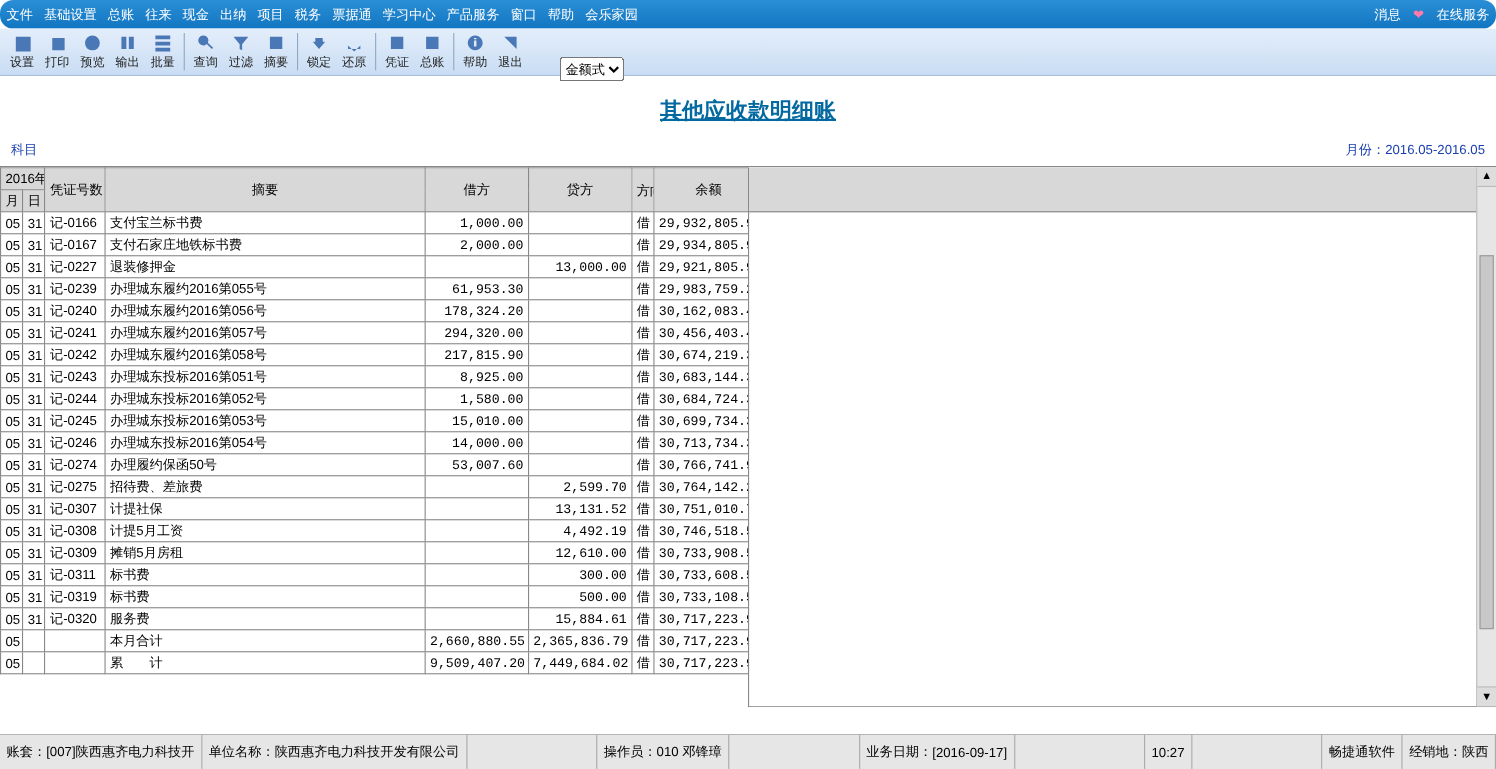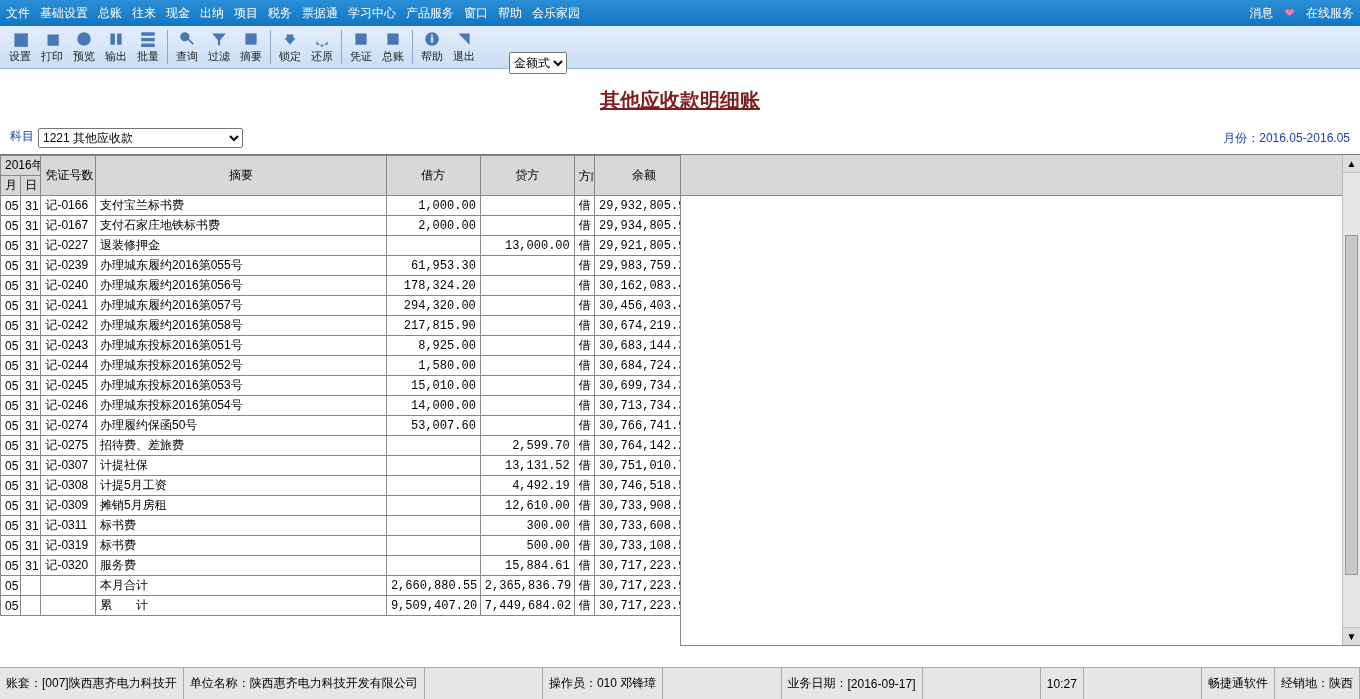--- a/index.html
+++ b/index.html
@@ -1,27 +1,27 @@
 <!DOCTYPE html>
 <html><head>
 <meta charset="utf-8">
 <style>
 * { box-sizing: border-box; margin: 0; padding: 0; }
 body { font-family: "SimSun", "宋体", Arial, sans-serif; font-size: 12px; background: #fff; overflow: hidden; }
-.menubar { background: linear-gradient(#2a8fd6,#1275c1); color: #fff; height: 26px; display: flex; align-items: center; padding: 0 6px; justify-content: space-between; }
+.menubar { background: linear-gradient(#2a8fd6,#1275c1); color: #fff; height: 26px; display: flex; align-items: center; padding: 0 6px; justify-content: space-between; border-radius: 12px; }
 .menubar-left span { margin-right: 10px; cursor: pointer; }
 .menubar-right span { margin-left: 8px; cursor: pointer; }
 .toolbar { background: linear-gradient(#e4eefb,#c9ddf4); height: 43px; display: flex; align-items: center; padding: 0 4px; border-bottom: 1px solid #9fb8d6; gap: 23px; }
 .tbtn { display: flex; flex-direction: column; align-items: center; justify-content: center; width: 32px; height: 40px; cursor: pointer; font-size: 11px; color: #222; }
 .tbtn .ico { width: 18px; height: 18px; margin-bottom: 1px; }
 .vsep { width: 1px; height: 34px; background: #8fa8c3; margin: 0 3px; }
 .combo { margin-left: 6px; margin-top: 32px; }
 .combo select { font-size: 12px; height: 22px; }
 .title-area { text-align: center; padding: 18px 0 10px 0; }
-.title-area a { color: #7f1d1d; font-size: 20px; font-weight: bold; text-decoration: underline; }
+.title-area a { color: #0369a1; font-size: 20px; font-weight: bold; text-decoration: underline; }
 .filter-row { display: flex; align-items: center; padding: 4px 10px 6px 10px; justify-content: space-between; }
 .filter-left { display: flex; }
 .filter-left label { color: #1a3fb0; margin-right: 4px; }
 .filter-left select { width: 205px; height: 20px; font-size: 12px; }
 .period { color: #1a3fb0; }
 .grid-wrap { position: relative; height: 492px; overflow: hidden; border-top: 1px solid #7a7a7a; display: flex; }
 .grid-scroll { flex: 1; overflow: hidden; }
 table.grid { border-collapse: collapse; width: 694px; table-layout: fixed; }
 table.grid th, table.grid td { border: 1px solid #888; font-size: 12px; height: 20px; padding: 0 4px; background: #fff; white-space: nowrap; overflow: hidden; }
 table.grid th { background: #d8d8d8; text-align: center; font-weight: normal; }
@@ -155,23 +155,20 @@
   </div>
 </div>
 
 <div class="title-area">
   <a href="#">其他应收款明细账</a>
 </div>
 
 <div class="filter-row">
   <div class="filter-left">
     <label>科目</label>
-    <select>
-      <option>1221 其他应收款</option>
-    </select>
   </div>
   <div class="period">
     <span>月份：</span><span>2016.05-2016.05</span>
   </div>
 </div>
 
 <div class="grid-wrap">
   <div class="grid-scroll">
     <table class="grid">
       <thead>

